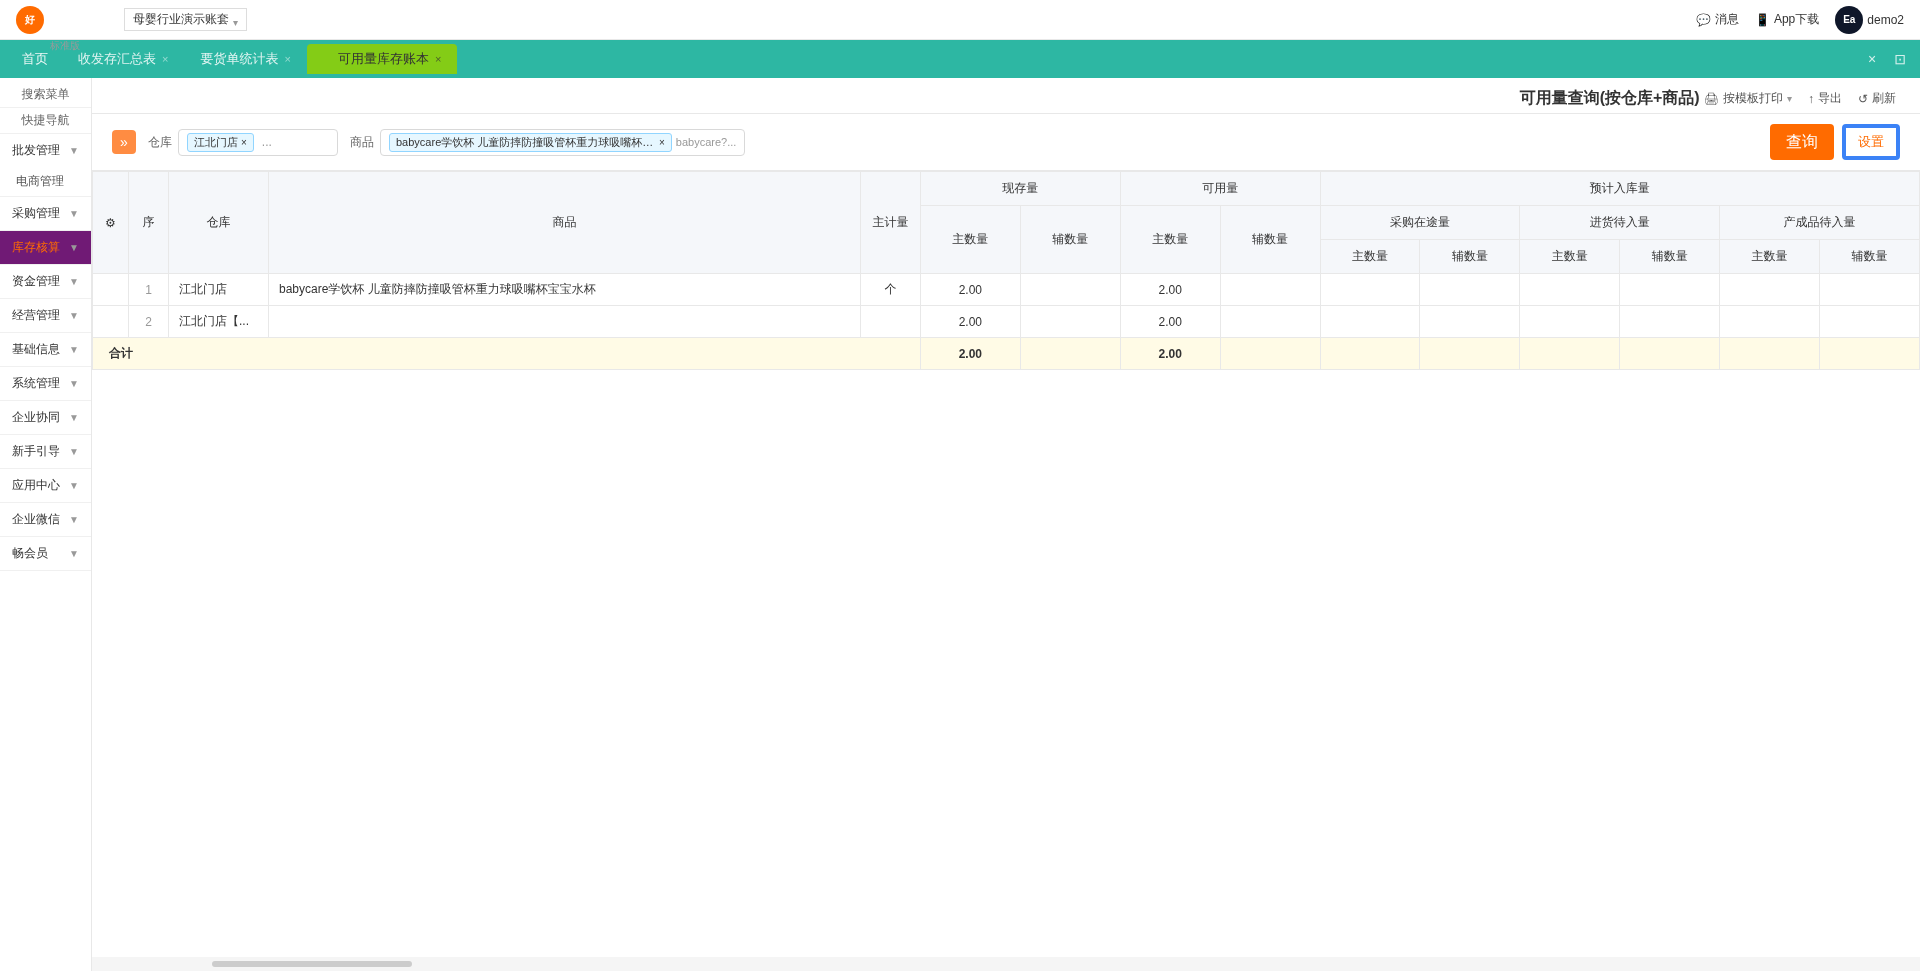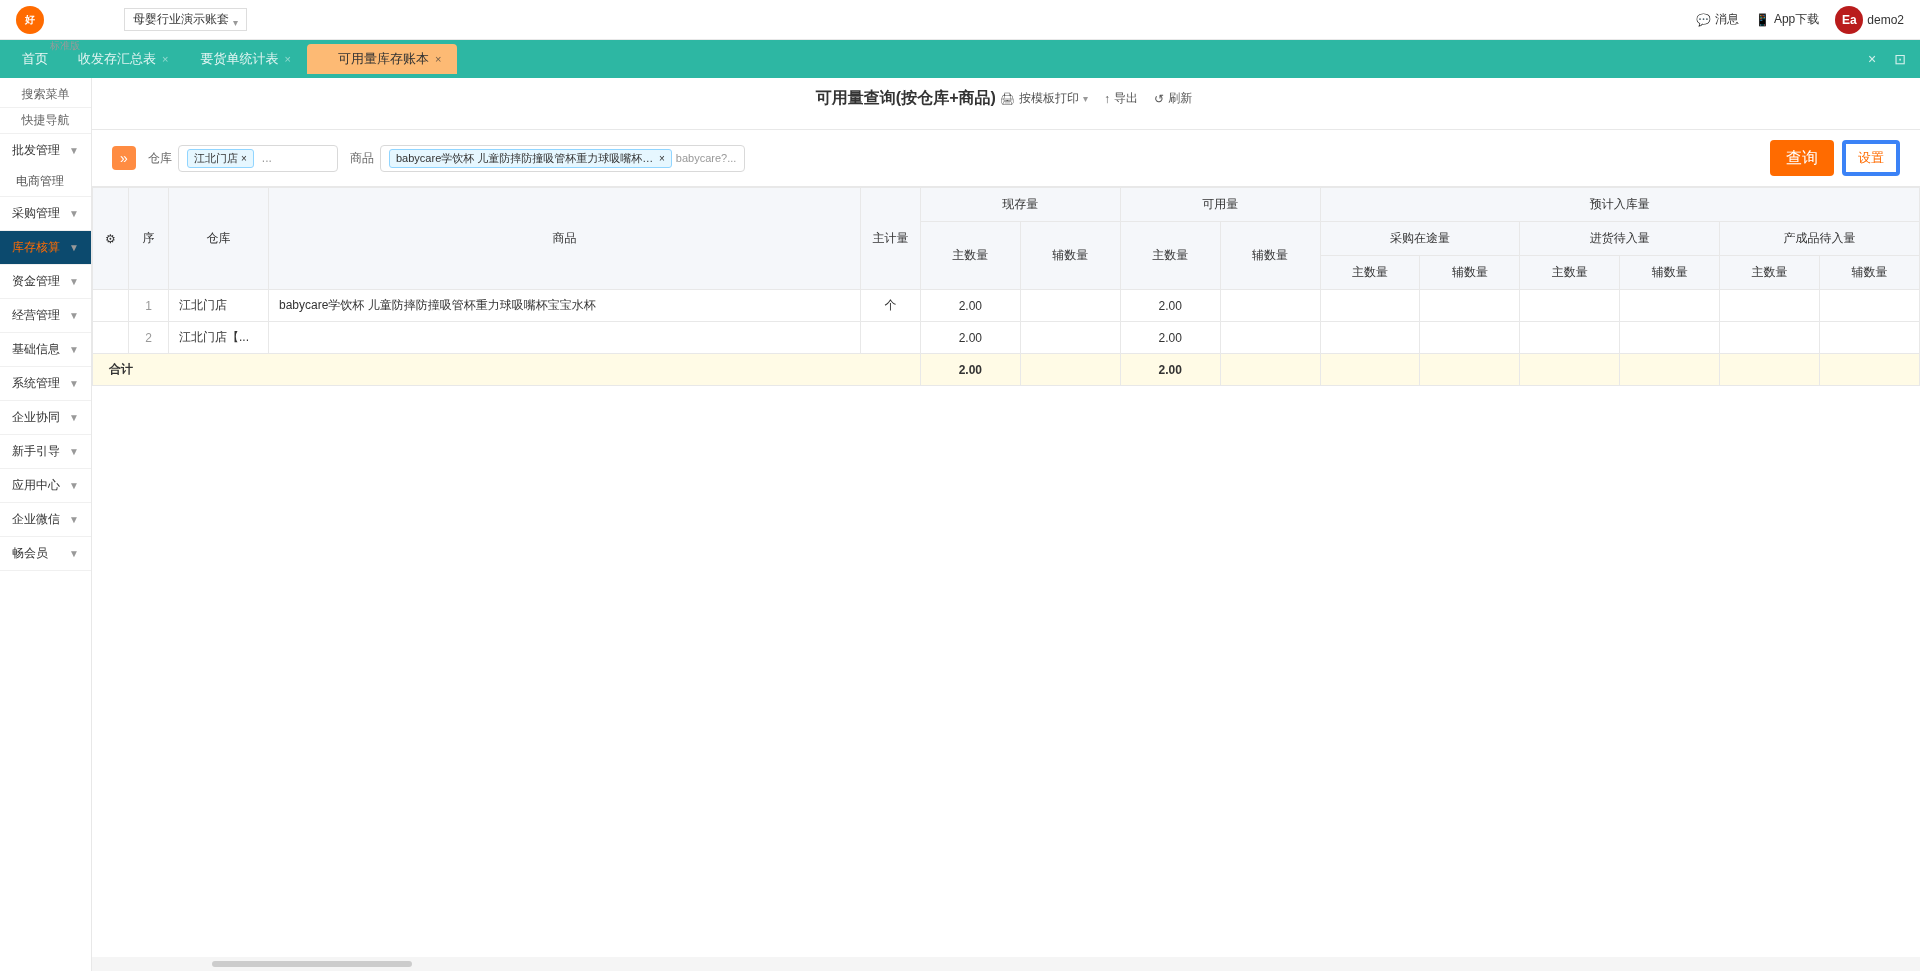--- a/index.html
+++ b/index.html
@@ -11,34 +11,34 @@
       background: #fff; height: 40px; padding: 0 16px;
       border-bottom: 1px solid #e8e8e8; position: relative;
     }
     .top-bar-left { display: flex; align-items: center; gap: 8px; }
     .logo-area { display: flex; align-items: center; gap: 6px; }
     .logo-icon { width: 28px; height: 28px; background: #ff6b00; border-radius: 50%; display: flex; align-items: center; justify-content: center; color: white; font-size: 10px; font-weight: bold; }
     .edition-badge { font-size: 10px; color: #999; margin-top: 38px; }
     .industry-selector { display: flex; align-items: flex-end; gap: 4px; border: 1px solid #ddd; border-radius: 0; padding: 2px 8px; cursor: pointer; font-size: 12px; color: #333; background: #fff; }
     .top-bar-right { display: flex; align-items: center; gap: 16px; }
     .top-right-item { display: flex; align-items: center; gap: 4px; font-size: 12px; color: #333; cursor: pointer; }
-    .avatar { width: 28px; height: 28px; border-radius: 50%; background: #b91c1c; display: flex; align-items: center; justify-content: center; color: white; font-size: 12px; font-weight: bold; overflow: hidden; }
+    .avatar { width: 28px; height: 28px; border-radius: 50%; background: #0f172a; display: flex; align-items: center; justify-content: center; color: white; font-size: 10px; font-weight: bold; overflow: hidden; }
 
     
     .tab-bar {
       background: #2db7a3; display: flex; align-items: center;
       height: 38px; padding: 0 8px;
     }
     .tab-item {
       display: flex; align-items: center; gap: 6px;
       padding: 6px 16px; border-radius: 4px 4px 0 0;
       cursor: pointer; color: rgba(255,255,255,0.85); font-size: 13px;
       position: relative;
     }
-    .tab-item.active { background: #fdba74; color: #333; border-radius: 4px 4px 0 0; padding-left: 31px; }
+    .tab-item.active { background: #84cc16; color: #333; border-radius: 4px 4px 0 0; padding-left: 31px; }
     .tab-item .close-x { font-size: 11px; color: inherit; opacity: 0.7; }
     .tab-item:not(.active) .close-x { color: rgba(255,255,255,0.7); }
     .tab-home { color: rgba(255,255,255,0.9); padding: 6px 14px; cursor: pointer; font-size: 13px; }
     .tab-bar-right { margin-left: auto; display: flex; gap: 4px; }
     .tab-ctrl-btn { width: 24px; height: 24px; display: flex; align-items: center; justify-content: center; color: rgba(255,255,255,0.8); cursor: pointer; font-size: 14px; }
 
     
     .main-layout { display: flex; height: calc(971px - 78px); }
 
     
@@ -53,22 +53,22 @@
       display: flex; align-items: center; justify-content: space-between;
       padding: 8px 12px; font-size: 12px; color: #333; cursor: pointer; font-weight: 500;
     }
     .sidebar-item { padding: 6px 12px 6px 16px; font-size: 12px; color: #555; cursor: pointer; }
 
     
     .content-area { flex: 1; display: flex; flex-direction: column; overflow: hidden; background: #f0f2f5; }
 
     
     .page-header {
-      background: #fff; padding: 10px 20px 20px;
-      display: flex; align-items: center; justify-content: center;
+      background: #fff; padding: 10px 20px 4px;
+      display: flex; align-items: center; justify-content: flex-end;
       border-bottom: 1px solid #e8e8e8;
     }
     .page-title { font-size: 16px; font-weight: bold; color: #333; }
     .page-actions { display: flex; align-items: center; gap: 8px; }
     .action-btn { display: flex; align-items: center; gap: 4px; font-size: 12px; color: #555; cursor: pointer; padding: 2px 4px; }
 
     
     .filter-area {
       background: #fff; padding: 10px 20px;
       border-bottom: 1px solid #e8e8e8;
@@ -197,21 +197,21 @@
     </div>
 
     <div class="sidebar-section">
       <div class="sidebar-section-title">
         <span>采购管理</span>
         <span class="chevron">▼</span>
       </div>
     </div>
 
     <div class="sidebar-section">
-      <div class="sidebar-section-title" style="color:#ff6b00;background:#0c4a6e;">
+      <div class="sidebar-section-title" style="color:#ff6b00;background:#701a75;">
         <span>库存核算</span>
         <span class="chevron">▼</span>
       </div>
     </div>
 
     <div class="sidebar-section">
       <div class="sidebar-section-title">
         <span>资金管理</span>
         <span class="chevron">▼</span>
       </div>

